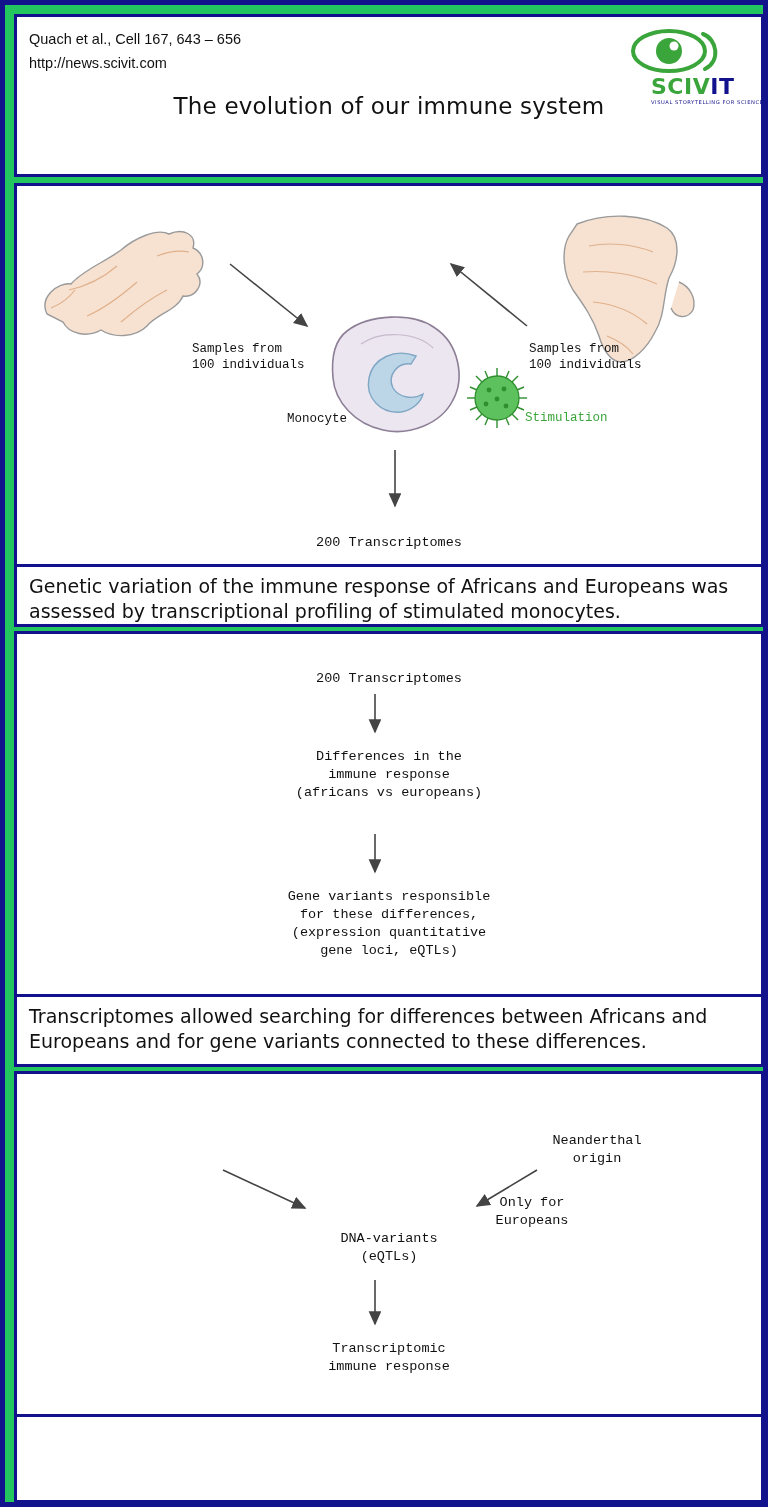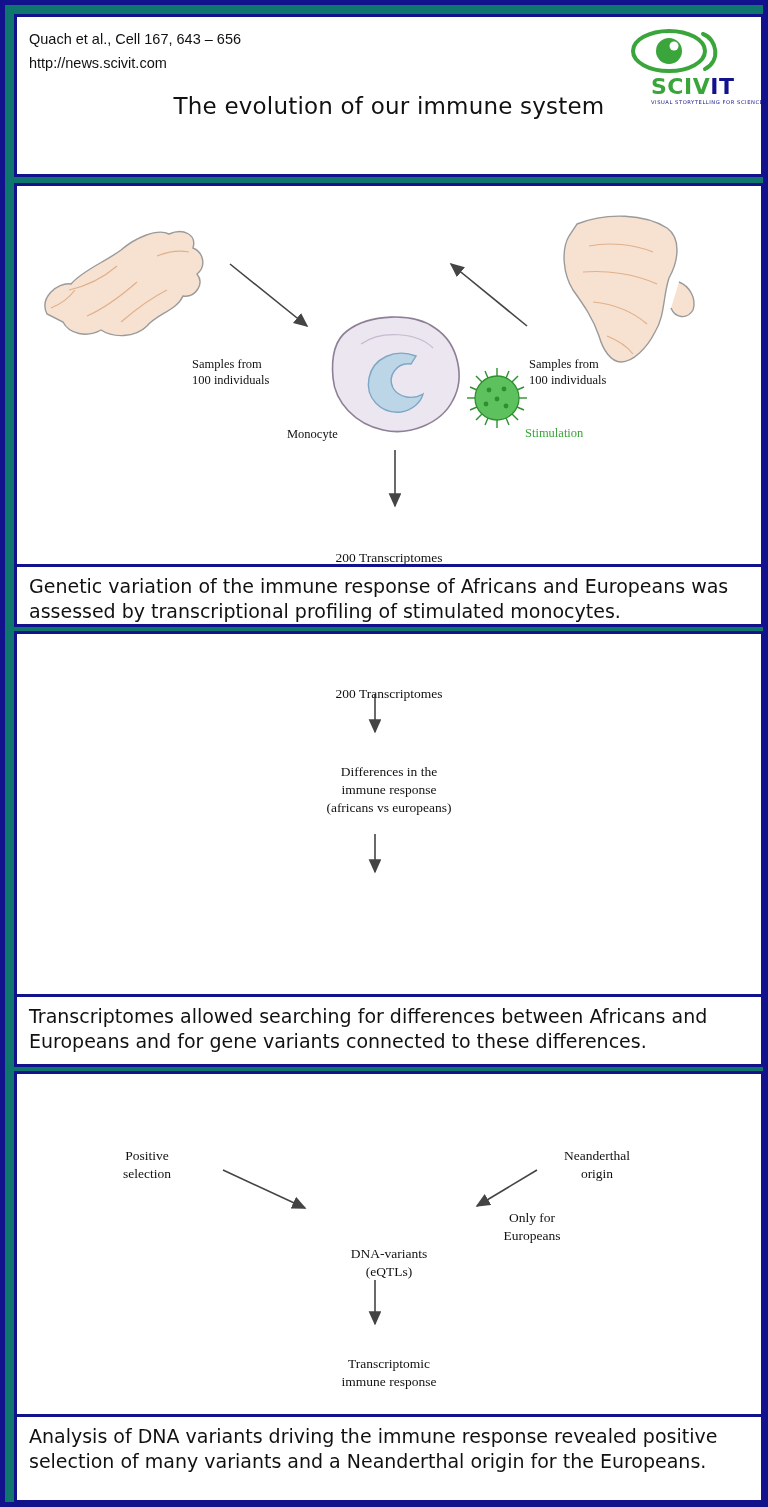--- a/index.html
+++ b/index.html
@@ -13,21 +13,21 @@
     font-family: "DejaVu Sans", sans-serif;
     color: #1a1a1a;
     position: relative;
     overflow: hidden;
   }
   .page {
     position: absolute;
     left: 0; top: 0;
     width: 768px;
     height: 1507px;
-    background: #0f766e;
+    background: #22c55e;
     box-sizing: border-box;
     border: 5px solid #12128c;
   }
 
   
   .panel {
     position: absolute;
     left: 9px;
     width: 750px;
     box-sizing: border-box;
@@ -111,24 +111,23 @@
     height: 3px;
     background: #12128c;
   }
 
   
   .lbl {
     position: absolute;
     font-size: 12.5px;
     line-height: 16px;
     color: #111;
-    font-family: Liberation Serif, serif;
+    font-family: Liberation Mono, monospace;
     white-space: pre;
     text-align: center;
-    margin-top: 15px;
   }
   .lbl.left { text-align: left; }
   .lbl.green { color: #3aa53a; }
   .lbl.big { font-size: 13.5px; line-height: 18px; }
 
   svg.overlay {
     position: absolute;
     left: 0; top: 0;
     overflow: visible;
   }
@@ -251,46 +250,47 @@
         </marker>
       </defs>
       <line x1="358" y1="60" x2="358" y2="98" stroke="#444" stroke-width="1.6" marker-end="url(#ah2)"></line>
       <line x1="358" y1="200" x2="358" y2="238" stroke="#444" stroke-width="1.6" marker-end="url(#ah2)"></line>
     </svg>
 
     <div class="lbl big" style="left:0; top:36px; width:100%;">200 Transcriptomes</div>
     <div class="lbl big" style="left:0; top:114px; width:100%;">Differences in the
 immune response
 (africans vs europeans)</div>
+    <div class="lbl big" style="left:0; top:254px; width:100%;">Gene variants responsible
+for these differences,
+(expression quantitative
+gene loci, eQTLs)</div>
 
     <div class="caption-sep" style="top:360px;"></div>
     <div class="caption" style="top:370px;">Transcriptomes allowed searching for differences between Africans and Europeans and for gene variants connected to these differences.</div>
   </div>
 
   <div class="panel" id="panel-3">
 
     <svg class="overlay" width="744" height="356" viewBox="0 0 744 356">
       <defs>
         <marker id="ah3" markerWidth="10" markerHeight="10" refX="8" refY="4" orient="auto">
           <path d="M0,0 L9,4 L0,8 z" fill="#444"></path>
         </marker>
       </defs>
       <line x1="206" y1="96" x2="288" y2="134" stroke="#444" stroke-width="1.6" marker-end="url(#ah3)"></line>
       <line x1="520" y1="96" x2="460" y2="132" stroke="#444" stroke-width="1.6" marker-end="url(#ah3)"></line>
       <line x1="358" y1="206" x2="358" y2="250" stroke="#444" stroke-width="1.6" marker-end="url(#ah3)"></line>
     </svg>
 
-    <div class="lbl big" style="left:50px; top:58px; width:160px;">Positive
-selection</div>
     <div class="lbl big" style="left:440px; top:120px; width:150px;">Only for
 Europeans</div>
     <div class="lbl big" style="left:500px; top:58px; width:160px;">Neanderthal
 origin</div>
     <div class="lbl big" style="left:0; top:156px; width:100%;">DNA-variants
 (eQTLs)</div>
     <div class="lbl big" style="left:0; top:266px; width:100%;">Transcriptomic
 immune response</div>
 
     <div class="caption-sep" style="top:340px;"></div>
-    <div class="caption" style="top:350px;">Analysis of DNA variants driving the immune response revealed positive selection of many variants and a Neanderthal origin for the Europeans.</div>
   </div>
 
 </div>
 
 </body></html>

